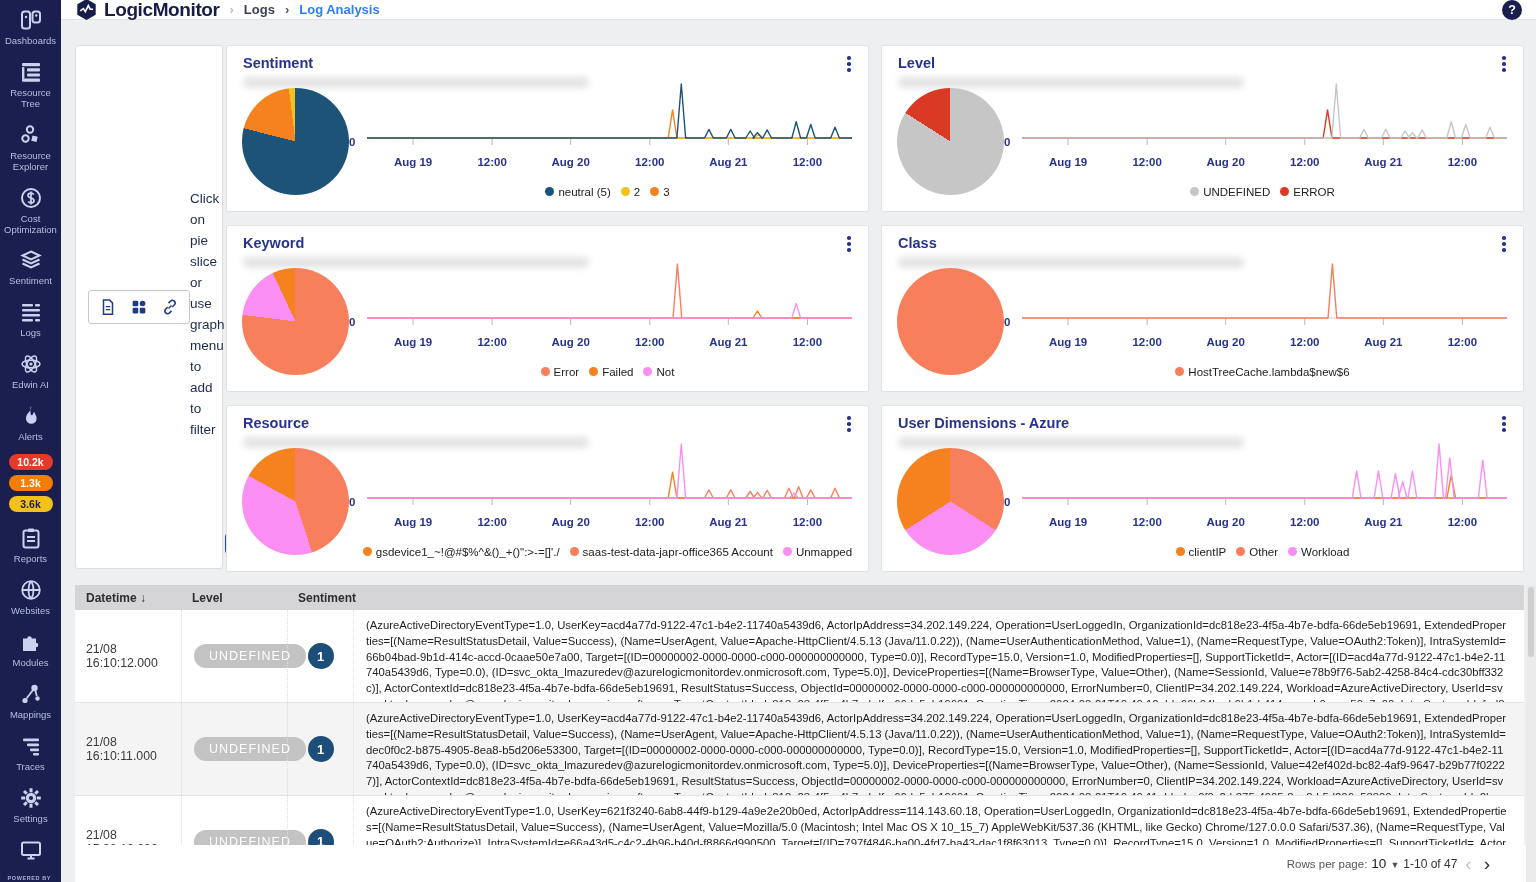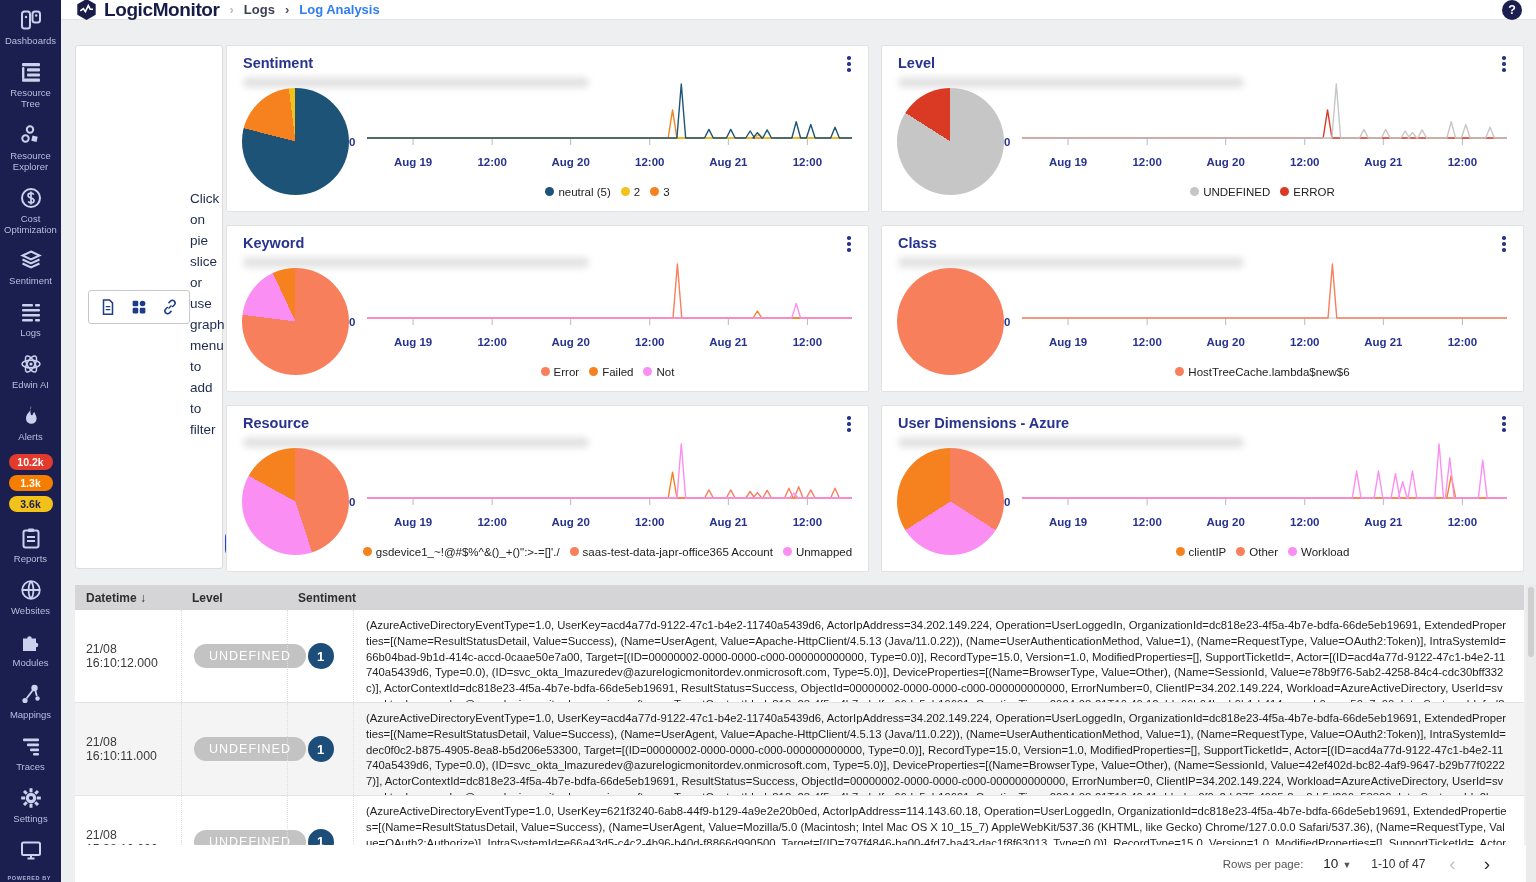--- a/index.html
+++ b/index.html
@@ -70,21 +70,21 @@
   .trow.alt { background:#f4f4f5; }
   .td { border-left:1px dotted #ddd; display:flex; align-items:center; }
   .td:first-child { border-left:none; }
   .td-date { font-size:12.3px; color:#3a3a3a; padding-left:11px; }
   .pill { background:#c3c3c3; color:#fff; font-size:12.5px; letter-spacing:1px; padding:5px 15px; border-radius:14px; margin-left:12px; }
   .sent-circle { width:26px; height:26px; border-radius:50%; background:#1d4e79; color:#fff; font-size:13px; font-weight:bold;
                  display:flex; align-items:center; justify-content:center; margin:0 auto; }
   .td-msg { display:block; padding:8px 16px 0 12px; font-size:11.3px; line-height:1.4; color:#1e1e1e;
             word-break:break-all; overflow:hidden; max-height:92px; }
   .tfoot { position:absolute; left:0; right:-12px; bottom:0; height:37px; background:#fff;
-           display:flex; align-items:center; justify-content:flex-end; gap:20px; padding-right:42px; z-index:3; }
+           display:flex; align-items:center; justify-content:flex-end; gap:4px; padding-right:42px; z-index:3; }
   .rpp-label { font-size:11.5px; color:#555; }
   .rpp-select { font-size:13.5px; color:#222; cursor:pointer; }
   .rpp-select .caret { font-size:9px; color:#555; margin-left:4px; }
   .range { font-size:12px; color:#333; }
   .pager { font-size:19px; line-height:1; cursor:pointer; padding:0 4px; }
   .pager.disabled { color:#c2c2c2; }
   .pager.enabled { color:#2e2e2e; }
   .scroll-strip { position:fixed; right:0; top:585px; width:10px; bottom:0; background:#ebebeb; z-index:4; }
   .scroll-thumb { position:absolute; top:2px; left:2px; width:6px; height:70px; border-radius:3px; background:#cfcfcf; }
 </style>

